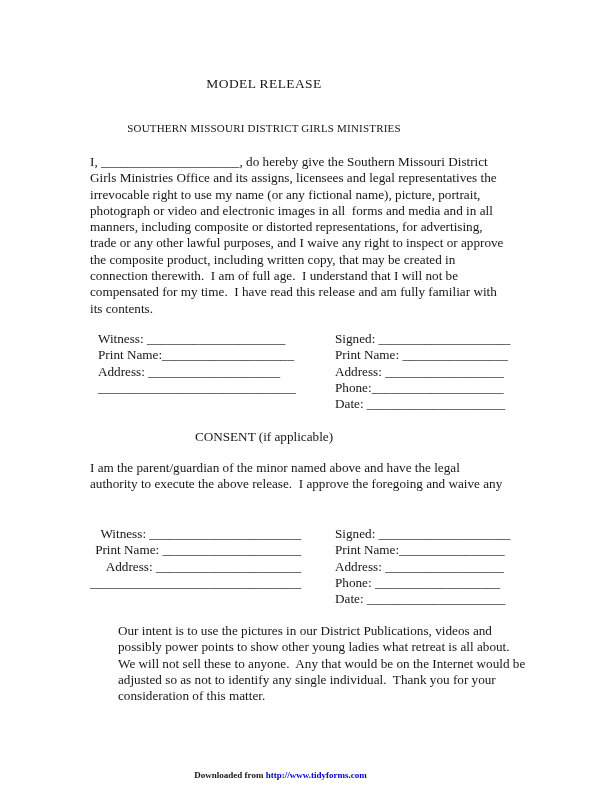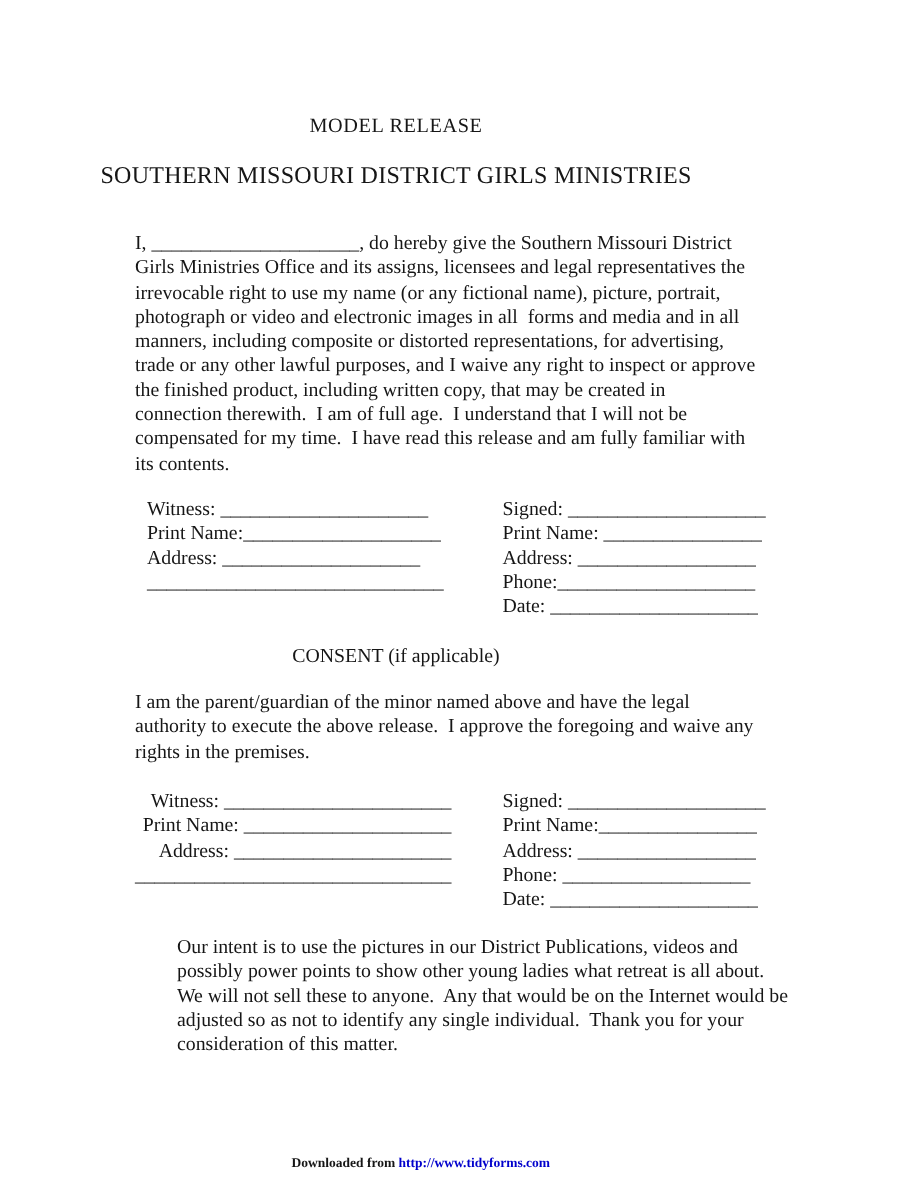--- a/index.html
+++ b/index.html
@@ -13,21 +13,21 @@
     overflow: hidden;
   }
   .centered {
     position: absolute;
     left: 0;
     width: 528px;
     text-align: center;
     white-space: pre;
   }
   .title { top: 76px;  font-size: 13.5px; letter-spacing: 0.4px; }
-  .subtitle { top: 109px; font-size: 16px; letter-spacing: 0.2px; }
+  .subtitle { top: 122px; font-size: 11px; letter-spacing: 0.2px; }
   .consent-heading { top: 429px; font-size: 13.2px; }
   .para {
     position: absolute;
     left: 90px;
     font-size: 13.2px;
     line-height: 16.3px;
   }
   .para div, .sigcol div { white-space: pre; }
   .p1 { top: 154px; }
   .p2 { top: 460px; }
@@ -61,21 +61,21 @@
   <div class="centered title">MODEL RELEASE</div>
   <div class="centered subtitle">SOUTHERN MISSOURI DISTRICT GIRLS MINISTRIES</div>
 
   <div class="para p1">
     <div>I, _____________________, do hereby give the Southern Missouri District</div>
     <div>Girls Ministries Office and its assigns, licensees and legal representatives the</div>
     <div>irrevocable right to use my name (or any fictional name), picture, portrait,</div>
     <div>photograph or video and electronic images in all  forms and media and in all</div>
     <div>manners, including composite or distorted representations, for advertising,</div>
     <div>trade or any other lawful purposes, and I waive any right to inspect or approve</div>
-    <div>the finished product, including written copy, that may be created in</div>
+    <div>the composite product, including written copy, that may be created in</div>
     <div>connection therewith.  I am of full age.  I understand that I will not be</div>
     <div>compensated for my time.  I have read this release and am fully familiar with</div>
     <div>its contents.</div>
   </div>
 
   <div class="sigcol b1l">
     <div>Witness: _____________________</div>
     <div>Print Name:____________________</div>
     <div>Address: ____________________</div>
     <div>______________________________</div>
@@ -87,21 +87,20 @@
     <div>Address: __________________</div>
     <div>Phone:____________________</div>
     <div>Date: _____________________</div>
   </div>
 
   <div class="centered consent-heading">CONSENT (if applicable)</div>
 
   <div class="para p2">
     <div>I am the parent/guardian of the minor named above and have the legal</div>
     <div>authority to execute the above release.  I approve the foregoing and waive any</div>
-    <div>rights in the premises.</div>
   </div>
 
   <div class="sigcol b2l">
     <div>Witness: _______________________</div>
     <div>Print Name: _____________________</div>
     <div>Address: ______________________</div>
     <div>________________________________</div>
   </div>
 
   <div class="sigcol b2r">

